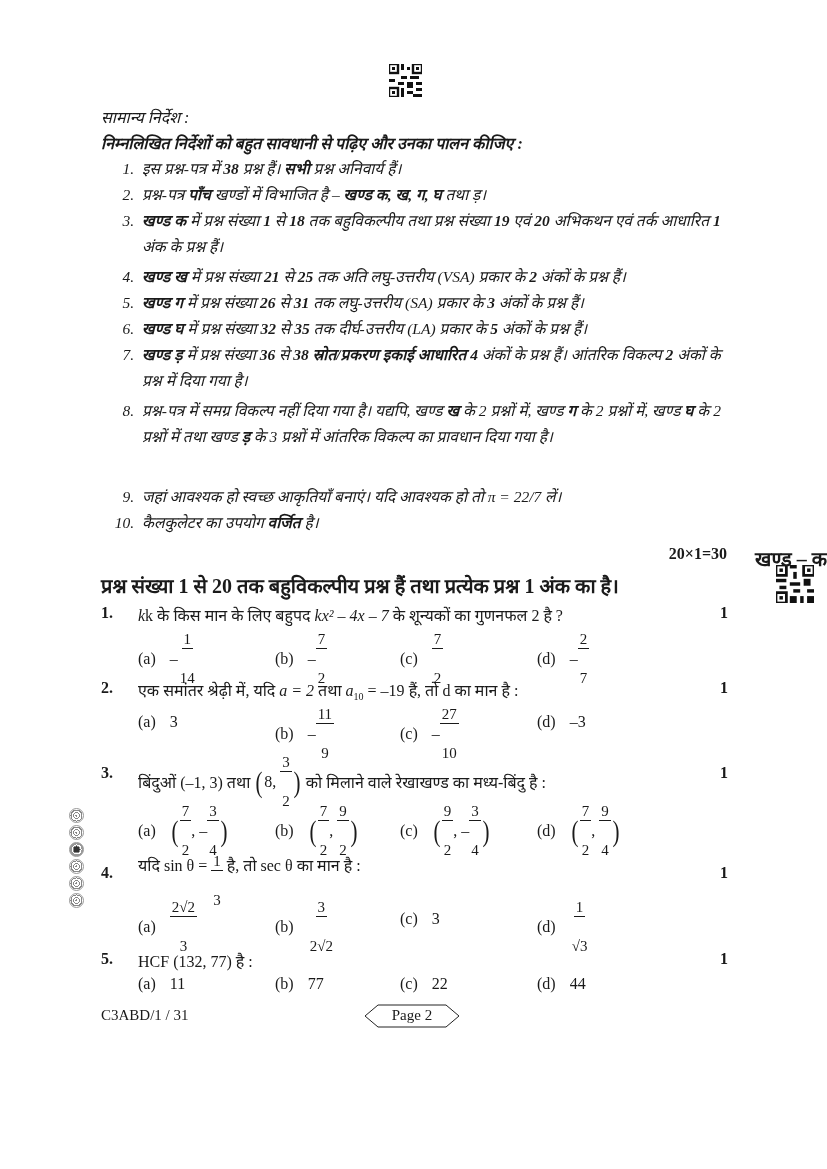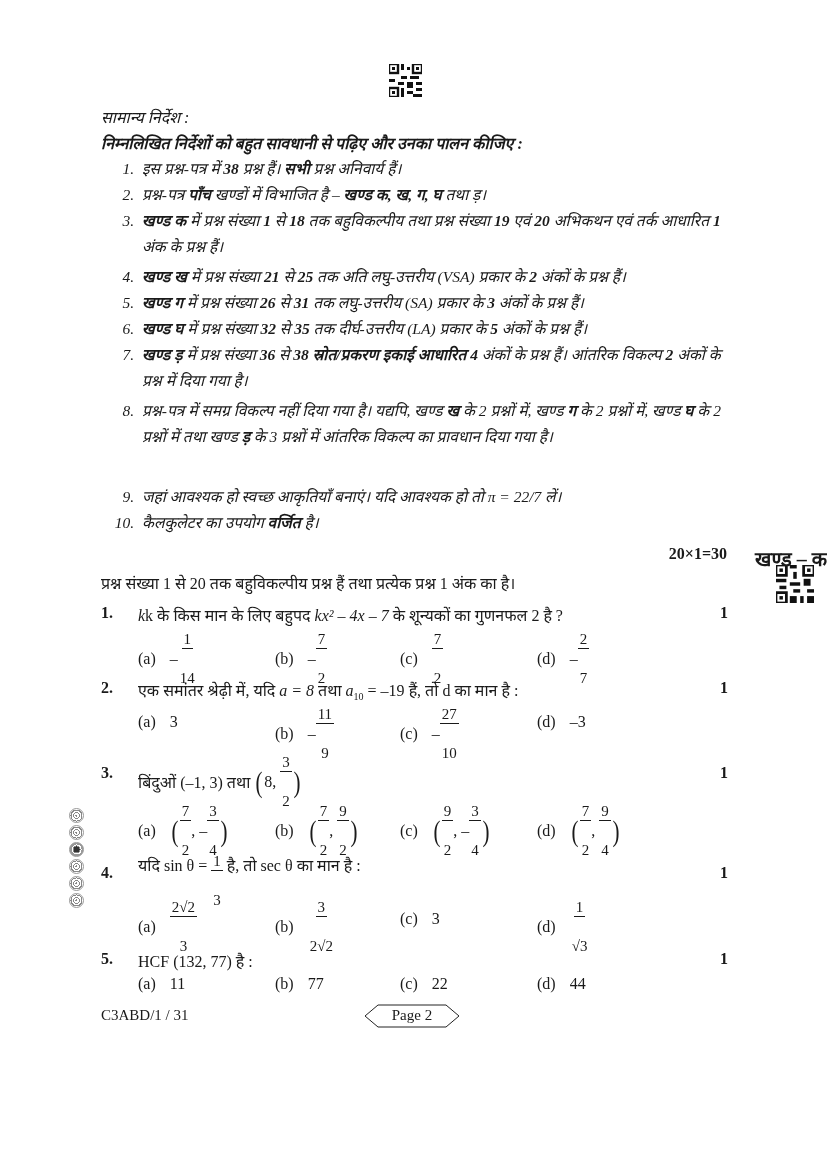--- a/index.html
+++ b/index.html
@@ -11,21 +11,21 @@
   .abs { position: absolute; }
   .qr { position: absolute; background: #fff; }
   .qr svg { display: block; }
   .hd-bold { font-weight: bold; font-style: italic; font-size: 16px; }
   .instr { position: absolute; left: 108px; width: 620px; font-size: 15.5px; font-style: italic; line-height: 26px; }
   .instr .num { position: absolute; left: 0; width: 26px; text-align: right; }
   .instr .txt { margin-left: 34px; display: block; }
   .b { font-weight: bold; }
   .sec-title { position: absolute; left: 0; width: 827px; top: 545px; text-align: right; font-weight: bold; font-size: 20px; }
   .sec-marks { position: absolute; right: 100px; top: 545px; font-weight: bold; font-size: 16px; }
-  .sec-instr { position: absolute; left: 101px; top: 572px; font-weight: normal; font-size: 16px; }
+  .sec-instr { position: absolute; left: 101px; top: 572px; font-weight: bold; font-size: 20px; }
   .q { position: absolute; left: 101px; width: 627px; font-size: 16px; }
   .q .qnum { position: absolute; left: 0; font-weight: bold; }
   .q .qtext { position: absolute; left: 37px; }
   .q .qmarks { position: absolute; right: 0; font-weight: bold; }
   .opts { position: absolute; left: 138px; width: 560px; font-size: 16px; }
   .opt { position: absolute; display: flex; align-items: center; }
   .opt .lbl { margin-right: 14px; }
   .frac { display: inline-flex; flex-direction: column; align-items: center; vertical-align: middle; line-height: 1.05; font-size: 15px; }
   .frac .n { border-bottom: 1px solid #1a1a1a; padding: 0 2px; }
   .frac .d { padding: 0 2px; margin-top: 22px; }
@@ -186,21 +186,21 @@
       <span class="frac">
         <span class="n">2</span>
         <span class="d">7</span>
       </span>
     </div>
 </div>
 
 <div class="q" style="top:679px;">
   <span class="qnum">2.</span>
   <span class="qtext">
-    <span>एक समांतर श्रेढ़ी में, यदि </span><i>a = 8</i><span> तथा </span><i>a</i><sub>10</sub><span> = –19</span><span> हैं, तो d का मान है :</span>
+    <span>एक समांतर श्रेढ़ी में, यदि </span><i>a = 2</i><span> तथा </span><i>a</i><sub>10</sub><span> = –19</span><span> हैं, तो d का मान है :</span>
   </span>
   <span class="qmarks">1</span>
 </div>
 <div class="opts" style="top:707px;">
   <div class="opt" style="left:0;top:6px;">
       <span class="lbl">(a)</span>
       <span>3</span>
     </div>
   <div class="opt" style="left:137px;">
       <span class="lbl">(b)</span>
@@ -225,20 +225,21 @@
 </div>
 
 <div class="q" style="top:764px;">
   <span class="qnum">3.</span>
   <span class="qtext" style="display:flex;align-items:center;top:-9px;">
     <span style="white-space:pre">बिंदुओं (–1, 3) तथा </span>
     <span class="pt"><span class="paren">(</span><span>8,</span>&nbsp;<span class="frac">
           <span class="n">3</span>
           <span class="d">2</span>
         </span><span class="paren">)</span></span>
+    <span style="white-space:pre"> को मिलाने वाले रेखाखण्ड का मध्य-बिंदु है :</span>
   </span>
   <span class="qmarks">1</span>
 </div>
 <div class="opts" style="top:804px;">
   <div class="opt" style="left:0;">
       <span class="lbl">(a)</span>
       <span class="pt"><span class="paren">(</span><span class="frac">
           <span class="n">7</span>
           <span class="d">2</span>
         </span>,&nbsp;<span>–</span><span class="frac">

